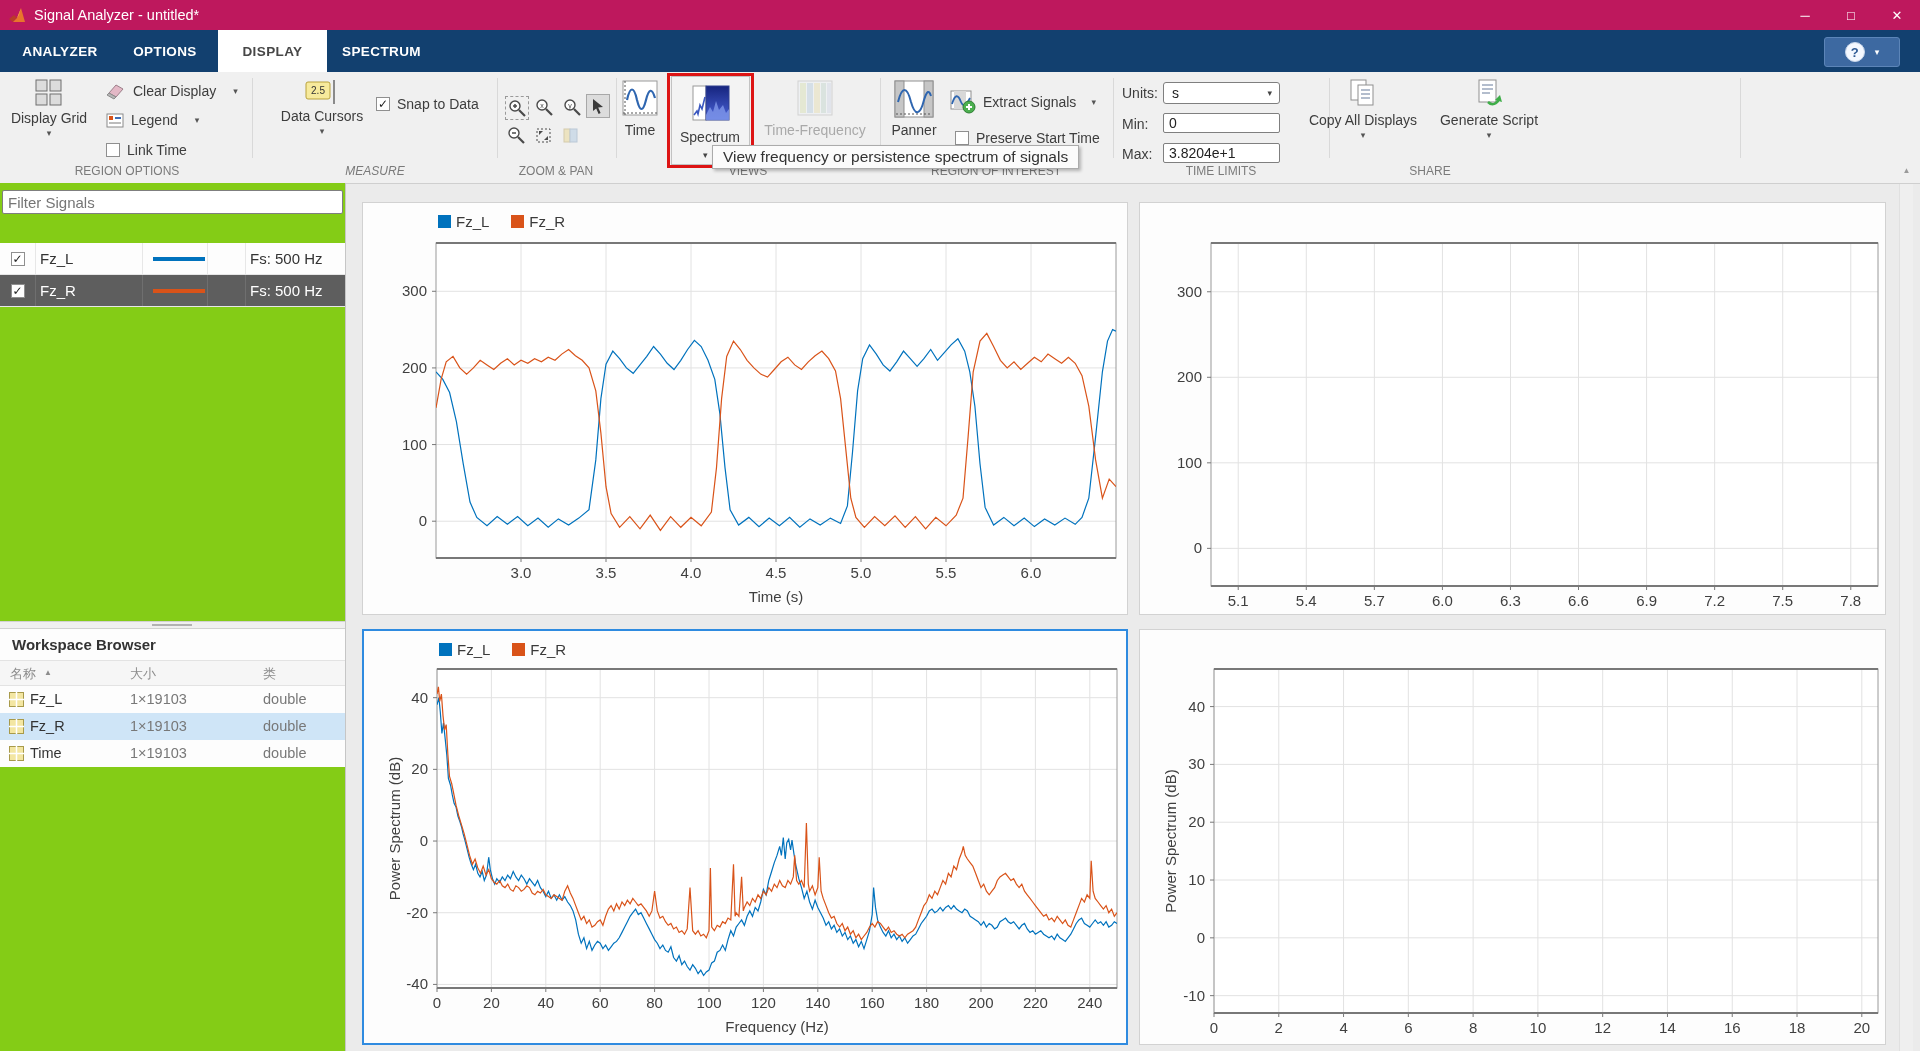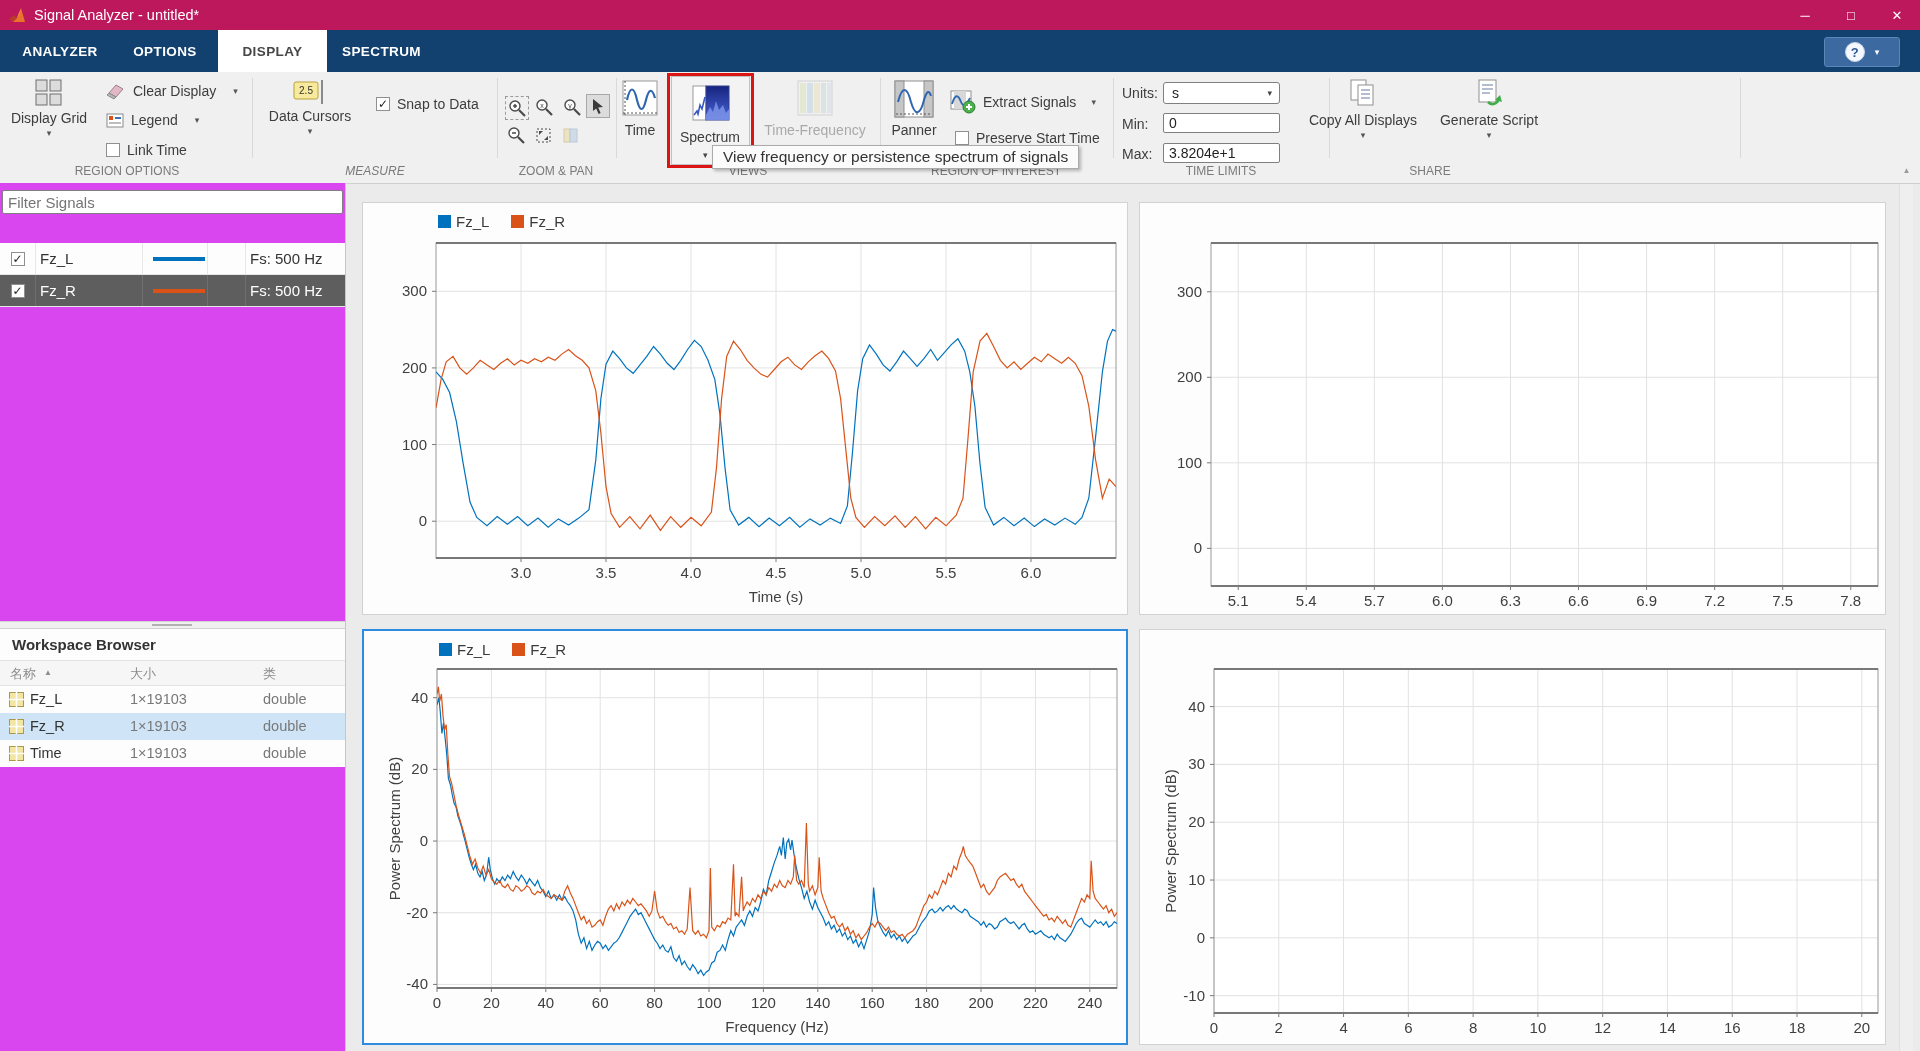--- a/index.html
+++ b/index.html
@@ -48,21 +48,21 @@
   .combo span.dn{margin-left:auto;margin-right:7px;font-size:9px;color:#444}
   #redbox{position:absolute;left:667px;top:1px;width:87px;height:95px;border:3px solid #dd1414;
           box-sizing:border-box;pointer-events:none;z-index:6}
   #spectrumbtn{position:absolute;left:671px;top:4px;width:79px;height:89px;background:#f3f3f3;
           border:1px solid #c2c2c2;box-sizing:border-box;z-index:1}
   #tooltip{position:absolute;left:712px;top:73px;height:22px;background:#fbfbfb;
            border:1px solid #ababab;box-shadow:2px 2px 3px rgba(0,0,0,.25);display:flex;
            align-items:center;padding:0 10px;font-size:15.5px;color:#333;white-space:nowrap;z-index:7}
   #spec-dd{position:absolute;left:703px;top:78px;font-size:9px;color:#444;z-index:8}
   
-  #sidebar{left:0;top:183px;width:346px;height:868px;background:#d946ef;
+  #sidebar{left:0;top:183px;width:346px;height:868px;background:#84cc16;
            border-right:1px solid #c6c6c6;box-sizing:border-box}
   #filter-head{position:absolute;left:0;top:33px;width:345px;height:27px;background:#fafafa;
            border-bottom:1px solid #dcdcdc;display:grid;grid-template-columns:36px 107px 65px 38px auto;
            align-items:center;box-sizing:border-box}
   #filter-head div{font-size:12px;color:#9b9b9b;letter-spacing:.4px;padding-left:4px;height:100%;
            display:flex;align-items:center;border-right:1px solid #e7e7e7;box-sizing:border-box}
   #filter-head div:last-child{border-right:none}
   .frow{position:absolute;left:0;width:345px;height:32px;display:grid;
         grid-template-columns:36px 107px 65px 38px auto;align-items:center;background:#fdfdfd;
         border-bottom:1px solid #e6e6e6;box-sizing:border-box}
@@ -176,21 +176,21 @@
       <line x1="3" y1="10" x2="15" y2="10" stroke="#bcbcbc" stroke-width="2"></line>
     </svg>
     <span class="rlabel">Legend</span>
     <span class="dd" style="margin-left:10px">▾</span>
   </div>
   <div class="hrow" style="left:106px;top:70px">
     <span class="cb"></span>
     <span class="rlabel">Link Time</span>
   </div>
 
-  <div class="vbtn" style="left:268px;top:8px;width:84px">
+  <div class="vbtn" style="left:280px;top:8px;width:84px">
     <svg width="34" height="24">
       <rect x="1" y="2" width="24" height="17" rx="2" fill="#f7ea9c" stroke="#b9a23c"></rect>
       <text x="13" y="14" text-anchor="middle" font-size="10" fill="#333" font-family="Liberation Sans, sans-serif">2.5</text>
       <line x1="29" y1="0" x2="29" y2="24" stroke="#8a8a8a" stroke-width="2"></line>
     </svg>
     <span class="rlabel" style="margin-top:4px">Data Cursors</span>
     <span class="dd" style="margin-top:2px">▾</span>
   </div>
   <div class="hrow" style="left:376px;top:24px">
     <span class="cb">✓</span>

